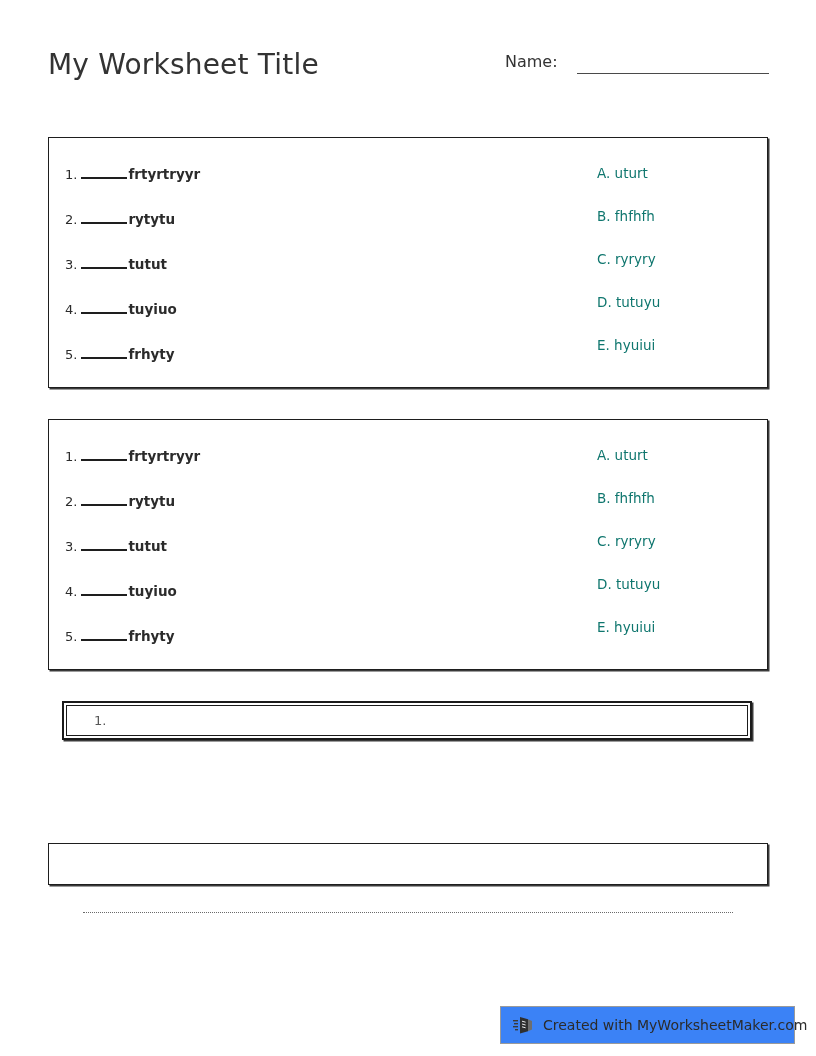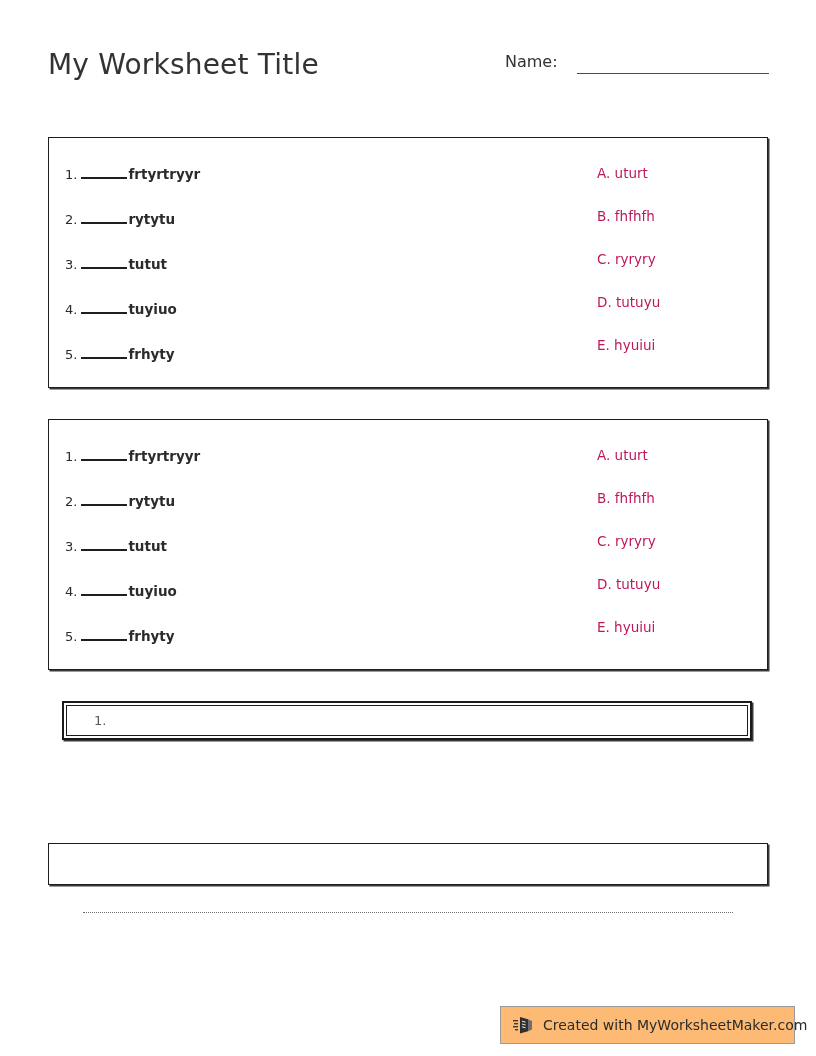--- a/index.html
+++ b/index.html
@@ -106,21 +106,21 @@
   .q-word {
     font-size: 13.5px;
     color: #2b2b2b;
     font-weight: bold;
   }
 
   .a-row {
     position: absolute;
     left: 0;
     font-size: 13.5px;
-    color: #be185d;
+    color: #0f766e;
     white-space: nowrap;
   }
 
   
   #answer-box-outer {
     position: absolute;
     left: 62px;
     top: 701px;
     width: 690px;
     height: 39px;
@@ -169,21 +169,21 @@
 
   
   #footer-badge {
     position: absolute;
     left: 500px;
     top: 1006px;
     width: 295px;
     height: 38px;
     box-sizing: border-box;
     border: 1px solid #9a9a9a;
-    background: #fdba74;
+    background: #3b82f6;
     display: flex;
     align-items: center;
     padding-left: 12px;
   }
   #footer-logo {
     width: 22px;
     height: 22px;
     flex: 0 0 auto;
     margin-right: 8px;
     display: block;

